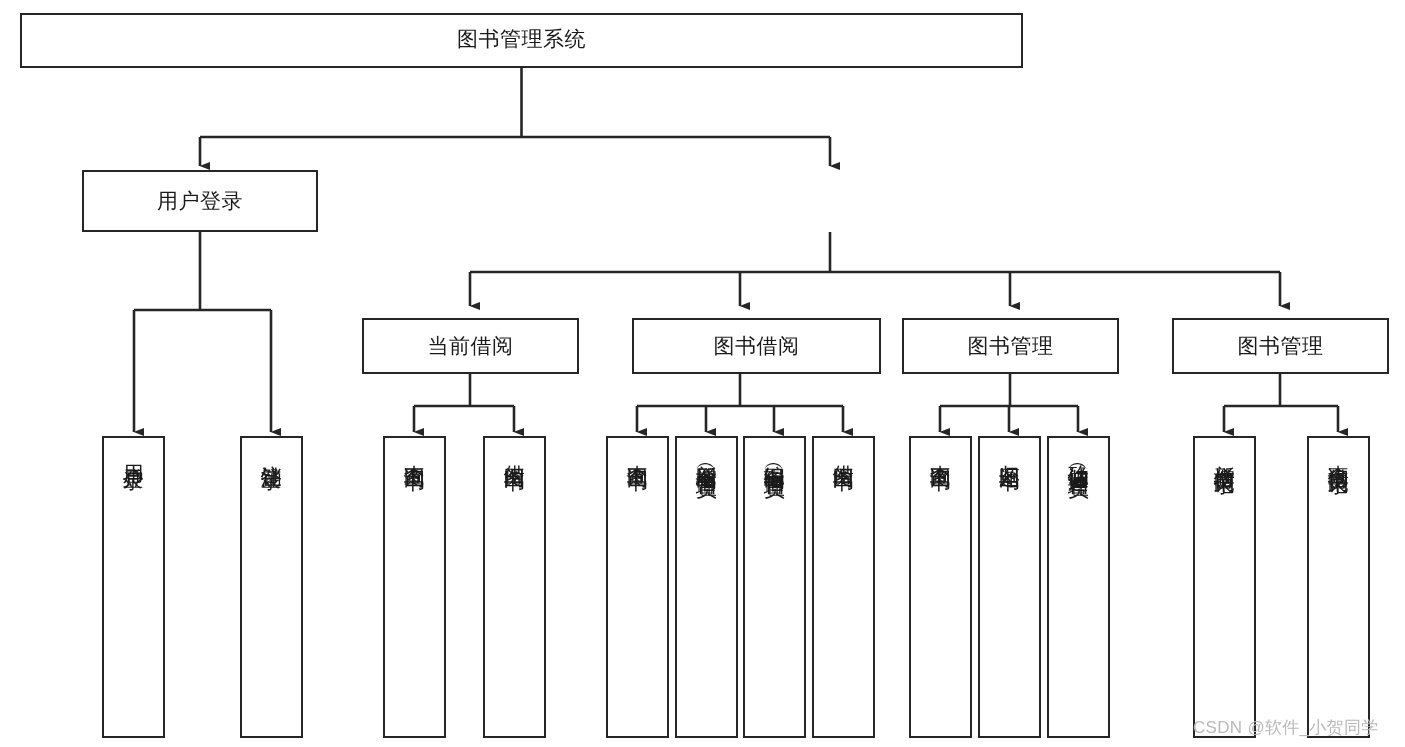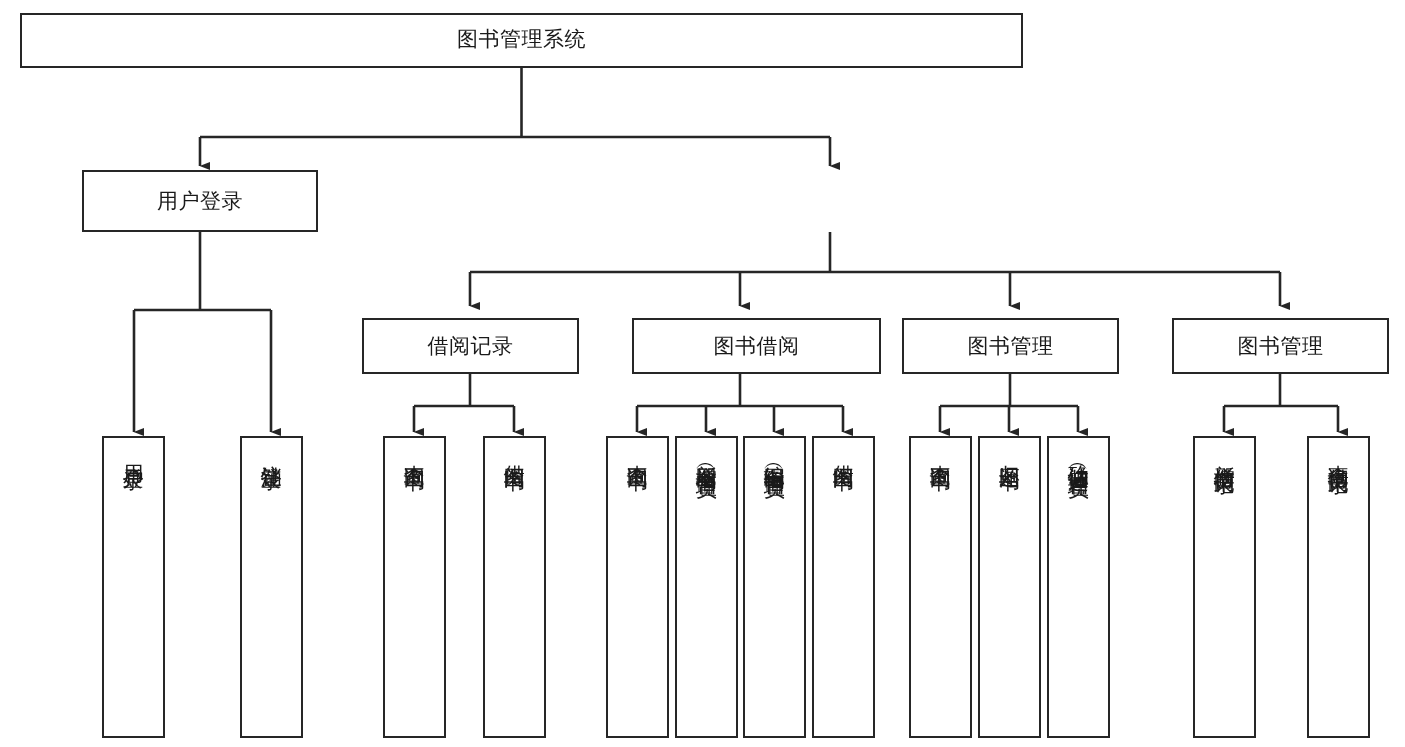--- a/index.html
+++ b/index.html
@@ -129,21 +129,21 @@
   <div class="node-box node-root node-horizontal" style="left:20px; top:13px; width:1003px; height:55px;">
     <span class="node-label">图书管理系统</span>
   </div>
 
   <div class="node-box node-horizontal" style="left:82px; top:170px; width:236px; height:62px;">
     <span class="node-label">用户登录</span>
   </div>
 
 
   <div class="node-box node-horizontal" style="left:362px; top:318px; width:217px; height:56px;">
-    <span class="node-label">借阅记录</span>
+    <span class="node-label">当前借阅</span>
   </div>
 
   <div class="node-box node-horizontal" style="left:632px; top:318px; width:249px; height:56px;">
     <span class="node-label">图书借阅</span>
   </div>
 
   <div class="node-box node-horizontal" style="left:902px; top:318px; width:217px; height:56px;">
     <span class="node-label">图书管理</span>
   </div>
 
@@ -196,14 +196,15 @@
   </div>
 
   <div class="node-box node-vertical" style="left:1193px; top:436px; width:63px; height:302px;">
     <span class="node-label">新增借阅记录</span>
   </div>
 
   <div class="node-box node-vertical" style="left:1307px; top:436px; width:63px; height:302px;">
     <span class="node-label">查询借阅记录</span>
   </div>
 
+  <div class="watermark" style="left:1193px; top:716px;">CSDN @软件_小贺同学</div>
 
 </div>
 
 </body></html>

